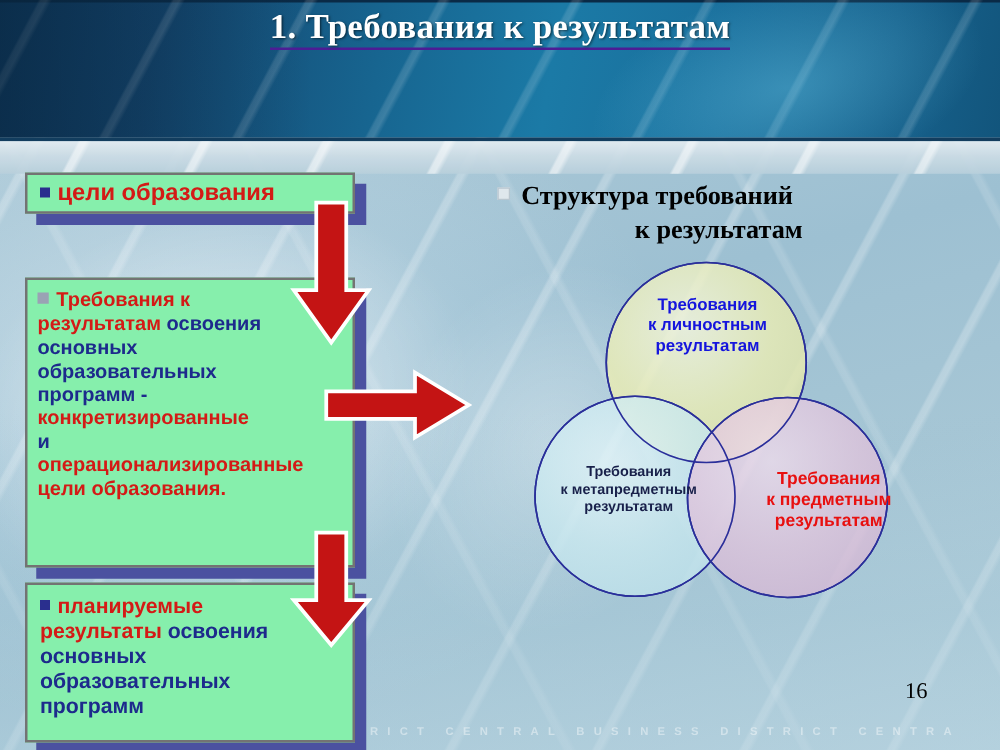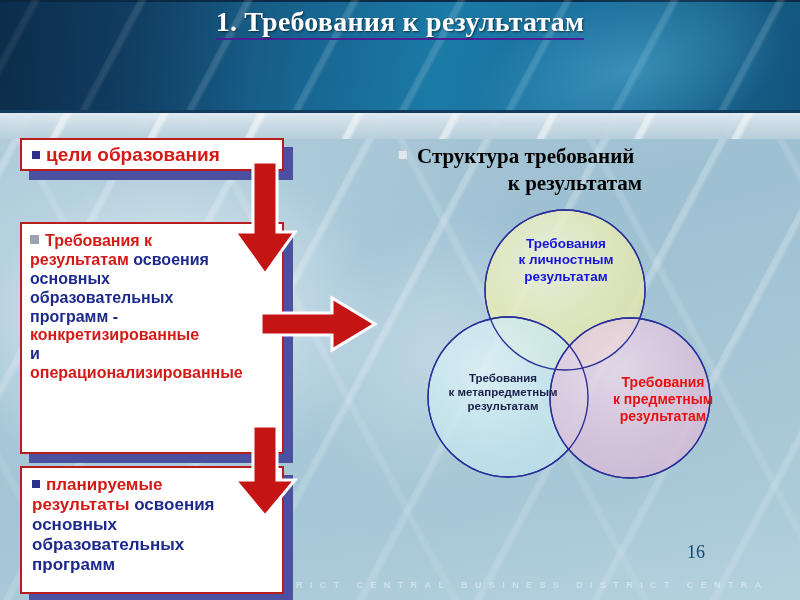--- a/index.html
+++ b/index.html
@@ -109,22 +109,22 @@
     position:absolute; left:-60px; top:-26px; width:920px; height:80px;
     background:repeating-linear-gradient(118deg,
       rgba(255,255,255,0) 0px, rgba(255,255,255,0) 34px,
       rgba(255,255,255,.55) 36px, rgba(255,255,255,.6) 40px,
       rgba(255,255,255,0) 44px, rgba(255,255,255,0) 86px);
   }
 
   
   .wbox {
     position:absolute;
-    background:#ffffff;
-    border:2px solid #b91c1c;
+    background:#86efac;
+    border:2px solid #737373;
     box-shadow:9px 9px 0 0 #4b51a0;
     z-index:6;
   }
   .wbox .txt {
     font-weight:bold;
     line-height:1.18;
   }
   .bullet-sq {
     display:inline-block;
     width:8px; height:8px;
@@ -188,24 +188,24 @@
     left:428px; top:371px; width:150px;
     font-size:11.5px; color:#18204a;
   }
   #lbl-subject {
     left:588px; top:374px; width:150px;
     font-size:14px; color:#e81010;
   }
 
   
   .page-num {
-    position:absolute; left:687px; top:542px;
+    position:absolute; left:724px; top:542px;
     font-family:"Liberation Serif", serif;
     font-size:18px;
-    color:#0c4a6e;
+    color:#000000;
     z-index:9;
     text-align:center;
   }
   .watermark {
     position:absolute; left:296px; top:580px; width:504px;
     font-size:9px;
     letter-spacing:7.4px;
     color:rgba(255,255,255,.42);
     font-weight:bold;
     white-space:nowrap;
@@ -248,20 +248,21 @@
   <div class="wbox" id="box-req">
     <div class="txt">
       <span class="bullet-sq gray"></span><span class="red">Требования к</span><br>
       <span class="red">результатам </span><span class="navy">освоения</span><br>
       <span class="navy">основных</span><br>
       <span class="navy">образовательных</span><br>
       <span class="navy">программ -</span><br>
       <span class="red">конкретизированные</span><br>
       <span class="navy">и</span><br>
       <span class="red">операционализированные</span><br>
+      <span class="red">цели образования.</span>
     </div>
   </div>
 
   <div class="wbox" id="box-plan">
     <div class="txt">
       <span class="bullet-sq"></span><span class="red">планируемые</span><br>
       <span class="red">результаты </span><span class="navy">освоения</span><br>
       <span class="navy">основных</span><br>
       <span class="navy">образовательных</span><br>
       <span class="navy">программ</span>

